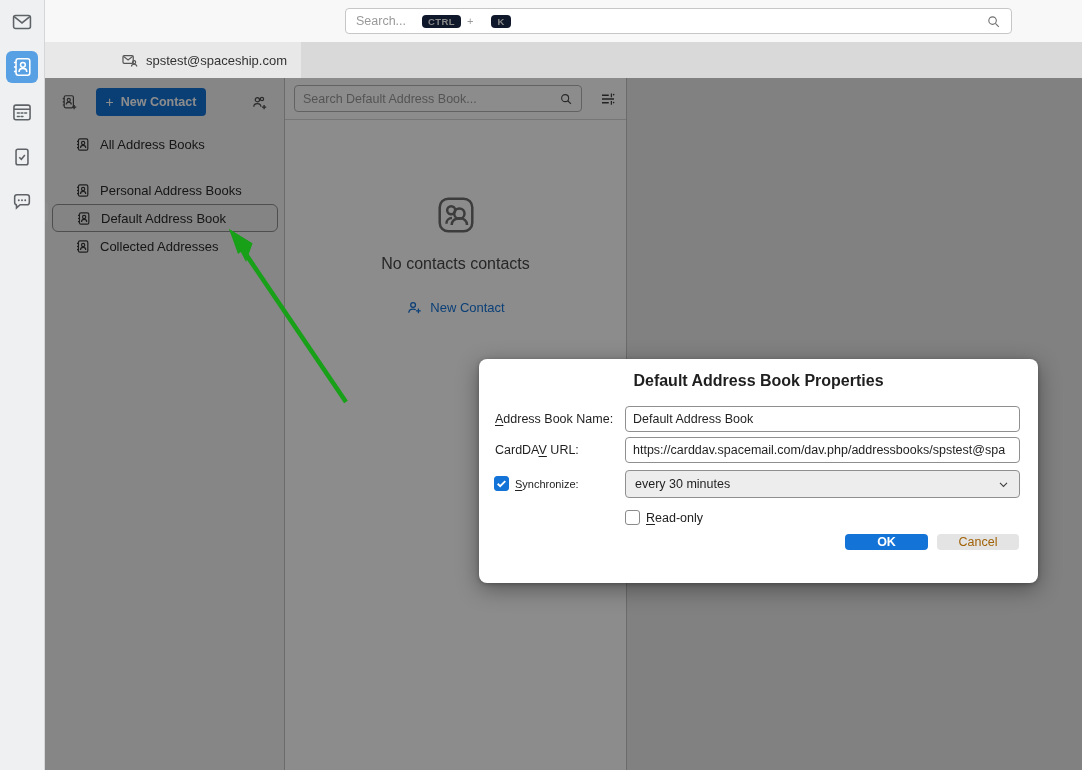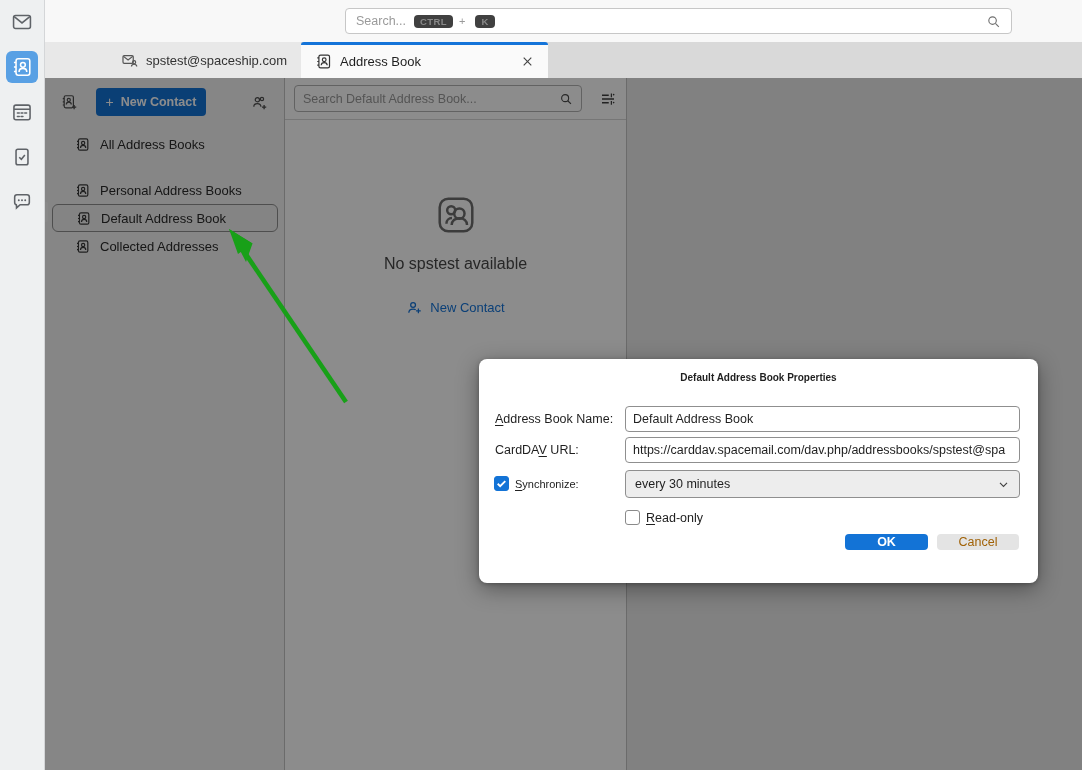--- a/index.html
+++ b/index.html
@@ -11,21 +11,21 @@
   .spaces { position:absolute; left:0; top:0; width:45px; height:770px; background:#eef0f1; border-right:1px solid #d4d6d8; z-index:10; }
   .space-btn { width:32px; height:32px; margin:0 0 0 6px; border-radius:6px; display:flex; align-items:center; justify-content:center; color:#5f6368; cursor:pointer; }
   .space-btn.first { margin-top:6px; }
   .space-btn + .space-btn { margin-top:13px; }
   .space-btn.active { background:#58a0e4; color:#fff; }
 
   
   .toolbar { position:absolute; left:45px; top:0; width:1037px; height:55px; background:#f8f8f8; z-index:9; }
   .global-search { position:absolute; left:300px; top:8px; width:667px; height:26px; background:#fff; border:1px solid #c7c7c7; border-radius:4px; display:flex; align-items:center; padding:0 10px; }
   .gs-placeholder { color:#9a9a9a; font-size:12.5px; }
-  .kbd { background:#404040; border-radius:4px; padding:1px 6px; font-size:9.5px; font-weight:bold; color:#8a8a8a; margin-left:8px; letter-spacing:.4px; }
+  .kbd { background:#0f172a; border-radius:4px; padding:1px 6px; font-size:9.5px; font-weight:bold; color:#8a8a8a; margin-left:16px; letter-spacing:.4px; }
   .kbd-plus { color:#9a9a9a; margin:0 2px 0 6px; font-size:11px; }
   .gs-mag { margin-left:auto; color:#6f6f6f; display:flex; }
 
   
   .tabbar { position:absolute; left:45px; top:42px; width:1037px; height:36px; background:#d9d9d9; display:flex; z-index:9; }
   .tab { display:flex; align-items:center; gap:8px; padding:0 14px; font-size:13px; color:#333; cursor:pointer; }
   .tab.inactive { width:256px; background:#e8e8e8;justify-content:flex-end; }
   .tab.active { width:247px; background:#fafafa; border-top:3px solid #1474d9; border-radius:3px 3px 0 0; color:#1f1f1f; }
   .tab .tab-label { flex:0 1 auto; white-space:nowrap; overflow:hidden; }
   .tab.active .tab-label { flex:1; }
@@ -61,21 +61,21 @@
 
   .details-pane { flex:1; background:#ebebeb; }
 
   .dim { position:absolute; left:45px; top:78px; width:1037px; height:692px; background:rgba(0,0,0,0.45); z-index:20; }
 
   
   .arrow-layer { position:absolute; left:0; top:0; width:1082px; height:770px; z-index:40; pointer-events:none; }
 
   
   .dialog { position:absolute; left:479px; top:359px; width:559px; height:224px; background:#fff; border-radius:8px; box-shadow:0 6px 22px rgba(0,0,0,.38), 0 1px 4px rgba(0,0,0,.25); z-index:60; }
-  .dlg-title { position:absolute; left:0; top:13px; width:100%; text-align:center; font-size:10px; font-weight:600; color:#1f1f1f; }
+  .dlg-title { position:absolute; left:0; top:13px; width:100%; text-align:center; font-size:16px; font-weight:600; color:#1f1f1f; }
   .dlg-label { position:absolute; left:16px; font-size:12.5px; color:#1f1f1f; line-height:26px; }
   .dlg-input { position:absolute; left:146px; width:395px; height:26px; border:1px solid #8f8f8f; border-radius:4px; padding:0 7px; font-size:12.5px; font-family:inherit; color:#1f1f1f; outline:none; background:#fff; }
   .ak { text-decoration:underline; text-underline-offset:2px; }
   .checkbox { display:inline-block; width:15px; height:15px; border-radius:3px; vertical-align:middle; }
   .checkbox.checked { background:#1373d6; border:1px solid #1373d6; color:#fff; }
   .checkbox.unchecked { background:#fff; border:1px solid #8a8a8a; }
   .sync-row-label { position:absolute; left:36px; top:111px; line-height:28px; font-size:11px; }
   .sync-check { position:absolute; left:15px; top:117px; }
   .dlg-select { position:absolute; left:146px; top:111px; width:395px; height:28px; background:#ededed; border:1px solid #8f8f8f; border-radius:4px; display:flex; align-items:center; padding:0 9px; font-size:12.5px; color:#1f1f1f; cursor:pointer; }
   .dlg-select .chev { margin-left:auto; color:#3f3f3f; display:flex; }
@@ -157,36 +157,20 @@
     <div class="tab inactive">
       <span>
           <svg width="17" height="17" viewBox="0 0 24 24" fill="none" stroke="#555" stroke-width="1.7">
             <rect x="2.8" y="5" width="14.5" height="11" rx="1.8"></rect>
             <path d="M3.5 6.2 10 11.4l6.5-5.2"></path>
             <circle cx="18.5" cy="14.5" r="2.2"></circle>
             <path d="M14.8 20.5c0-2 1.6-3.2 3.7-3.2s3.7 1.2 3.7 3.2"></path>
           </svg>
         </span>
       <span class="tab-label">spstest@spaceship.com</span>
-    </div>
-    <div class="tab active">
-      <span>
-          <svg width="17" height="17" viewBox="0 0 24 24" fill="none" stroke="#333" stroke-width="1.7">
-            <rect x="5.5" y="3" width="15" height="18" rx="2.4"></rect>
-            <path d="M3.2 7h2.3M3.2 12h2.3M3.2 17h2.3"></path>
-            <circle cx="13" cy="9.6" r="2.6"></circle>
-            <path d="M8.8 17.4c0-2.4 1.9-3.9 4.2-3.9s4.2 1.5 4.2 3.9"></path>
-          </svg>
-        </span>
-      <span class="tab-label">Address Book</span>
-      <span class="tab-close">
-          <svg width="13" height="13" viewBox="0 0 24 24" fill="none" stroke="currentColor" stroke-width="2.1">
-            <path d="M5 5l14 14M19 5L5 19"></path>
-          </svg>
-        </span>
     </div>
   </div>
 
   <div class="content">
 
     <div class="books-pane">
       <div class="bp-toolbar">
         <span class="icon-btn">
             <svg width="17" height="17" viewBox="0 0 24 24" fill="none" stroke="currentColor" stroke-width="1.7">
               <rect x="4.5" y="2.5" width="13" height="17" rx="2.2"></rect>
@@ -281,21 +265,21 @@
       </div>
       <div class="empty-state">
         <span class="big-icon">
             <svg width="46" height="46" viewBox="0 0 48 48" fill="none" stroke="currentColor" stroke-width="2.6">
               <rect x="7" y="7" width="34" height="34" rx="9"></rect>
               <circle cx="19" cy="19" r="4.2"></circle>
               <circle cx="27.5" cy="22.5" r="5.4"></circle>
               <path d="M14 33c0-3.6 2.6-5.8 5.8-5.8M19.5 34.5c0-4.4 3.5-7.2 8-7.2s8 2.8 8 7.2"></path>
             </svg>
           </span>
-        <div class="empty-title">No spstest available</div>
+        <div class="empty-title">No contacts contacts</div>
         <div><span class="empty-link">
           <span>
                 <svg width="17" height="17" viewBox="0 0 24 24" fill="none" stroke="currentColor" stroke-width="1.8">
                   <circle cx="10" cy="8.5" r="3.4"></circle>
                   <path d="M4 19.5c0-3.2 2.6-5.2 6-5.2 1.4 0 2.7.35 3.7 1"></path>
                   <path d="M17.5 13.5v6.5M14.2 16.8h6.6"></path>
                 </svg>
               </span>
           <span>New Contact</span>
         </span></div>

